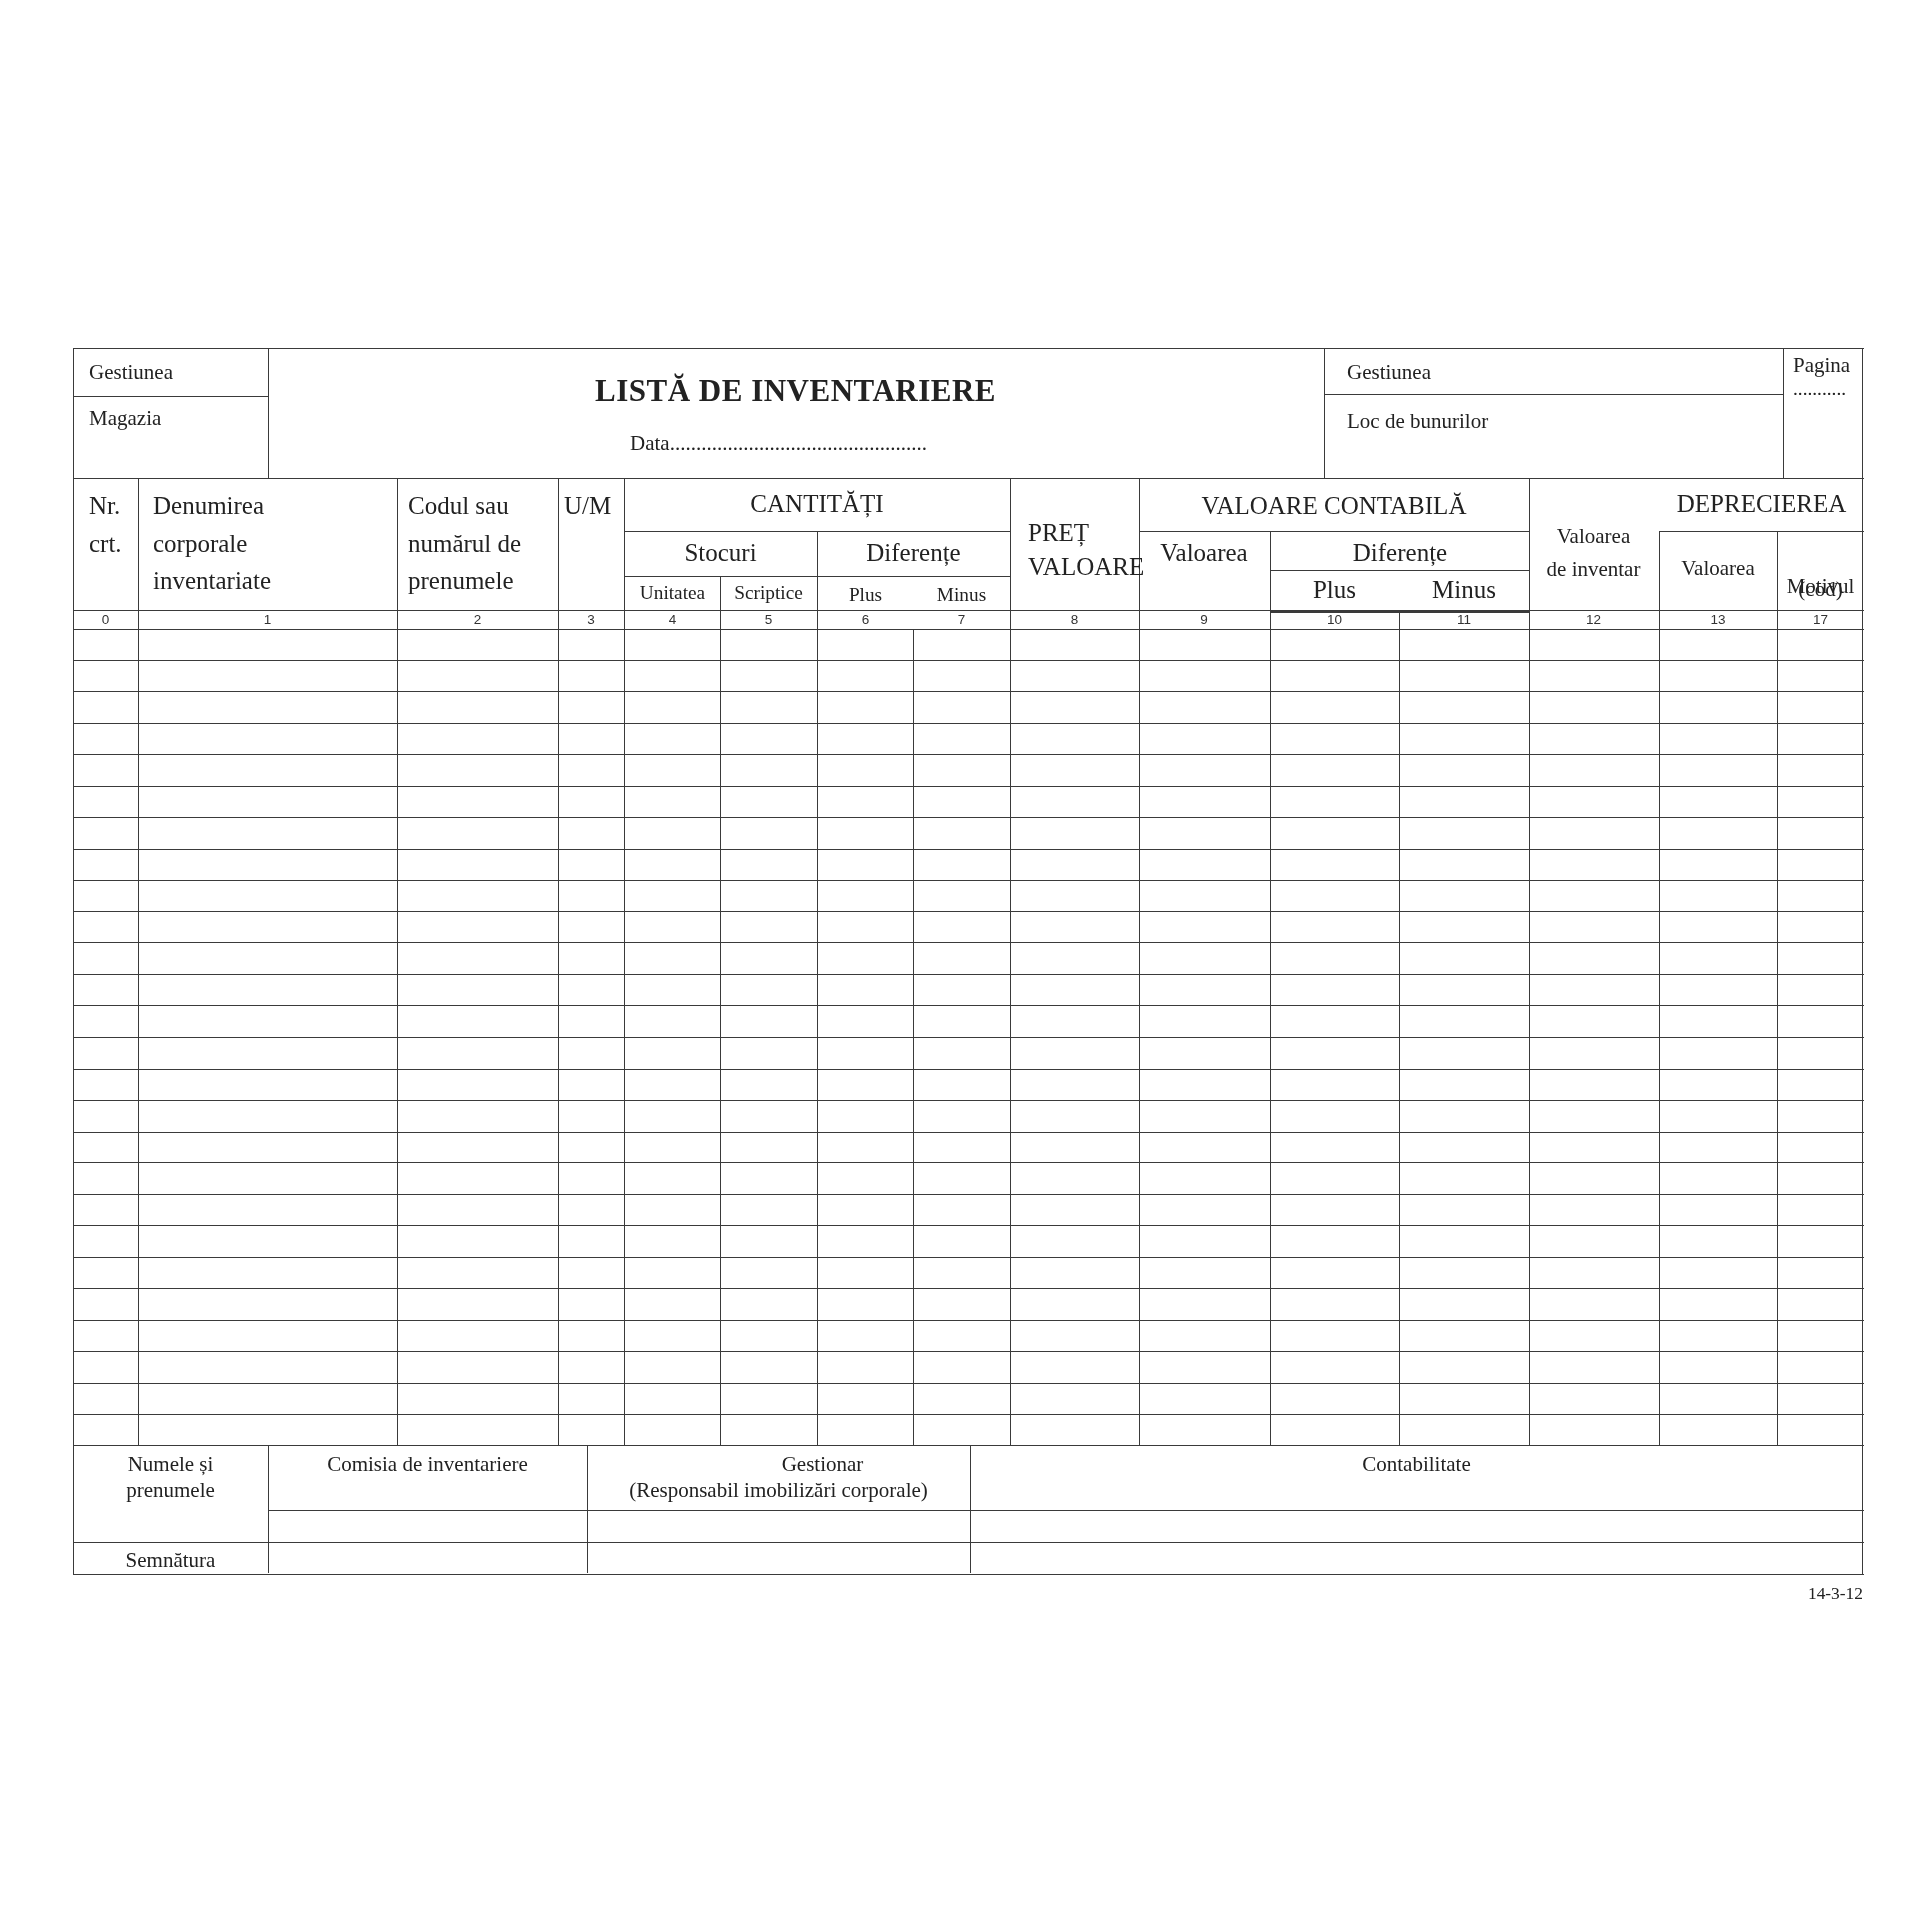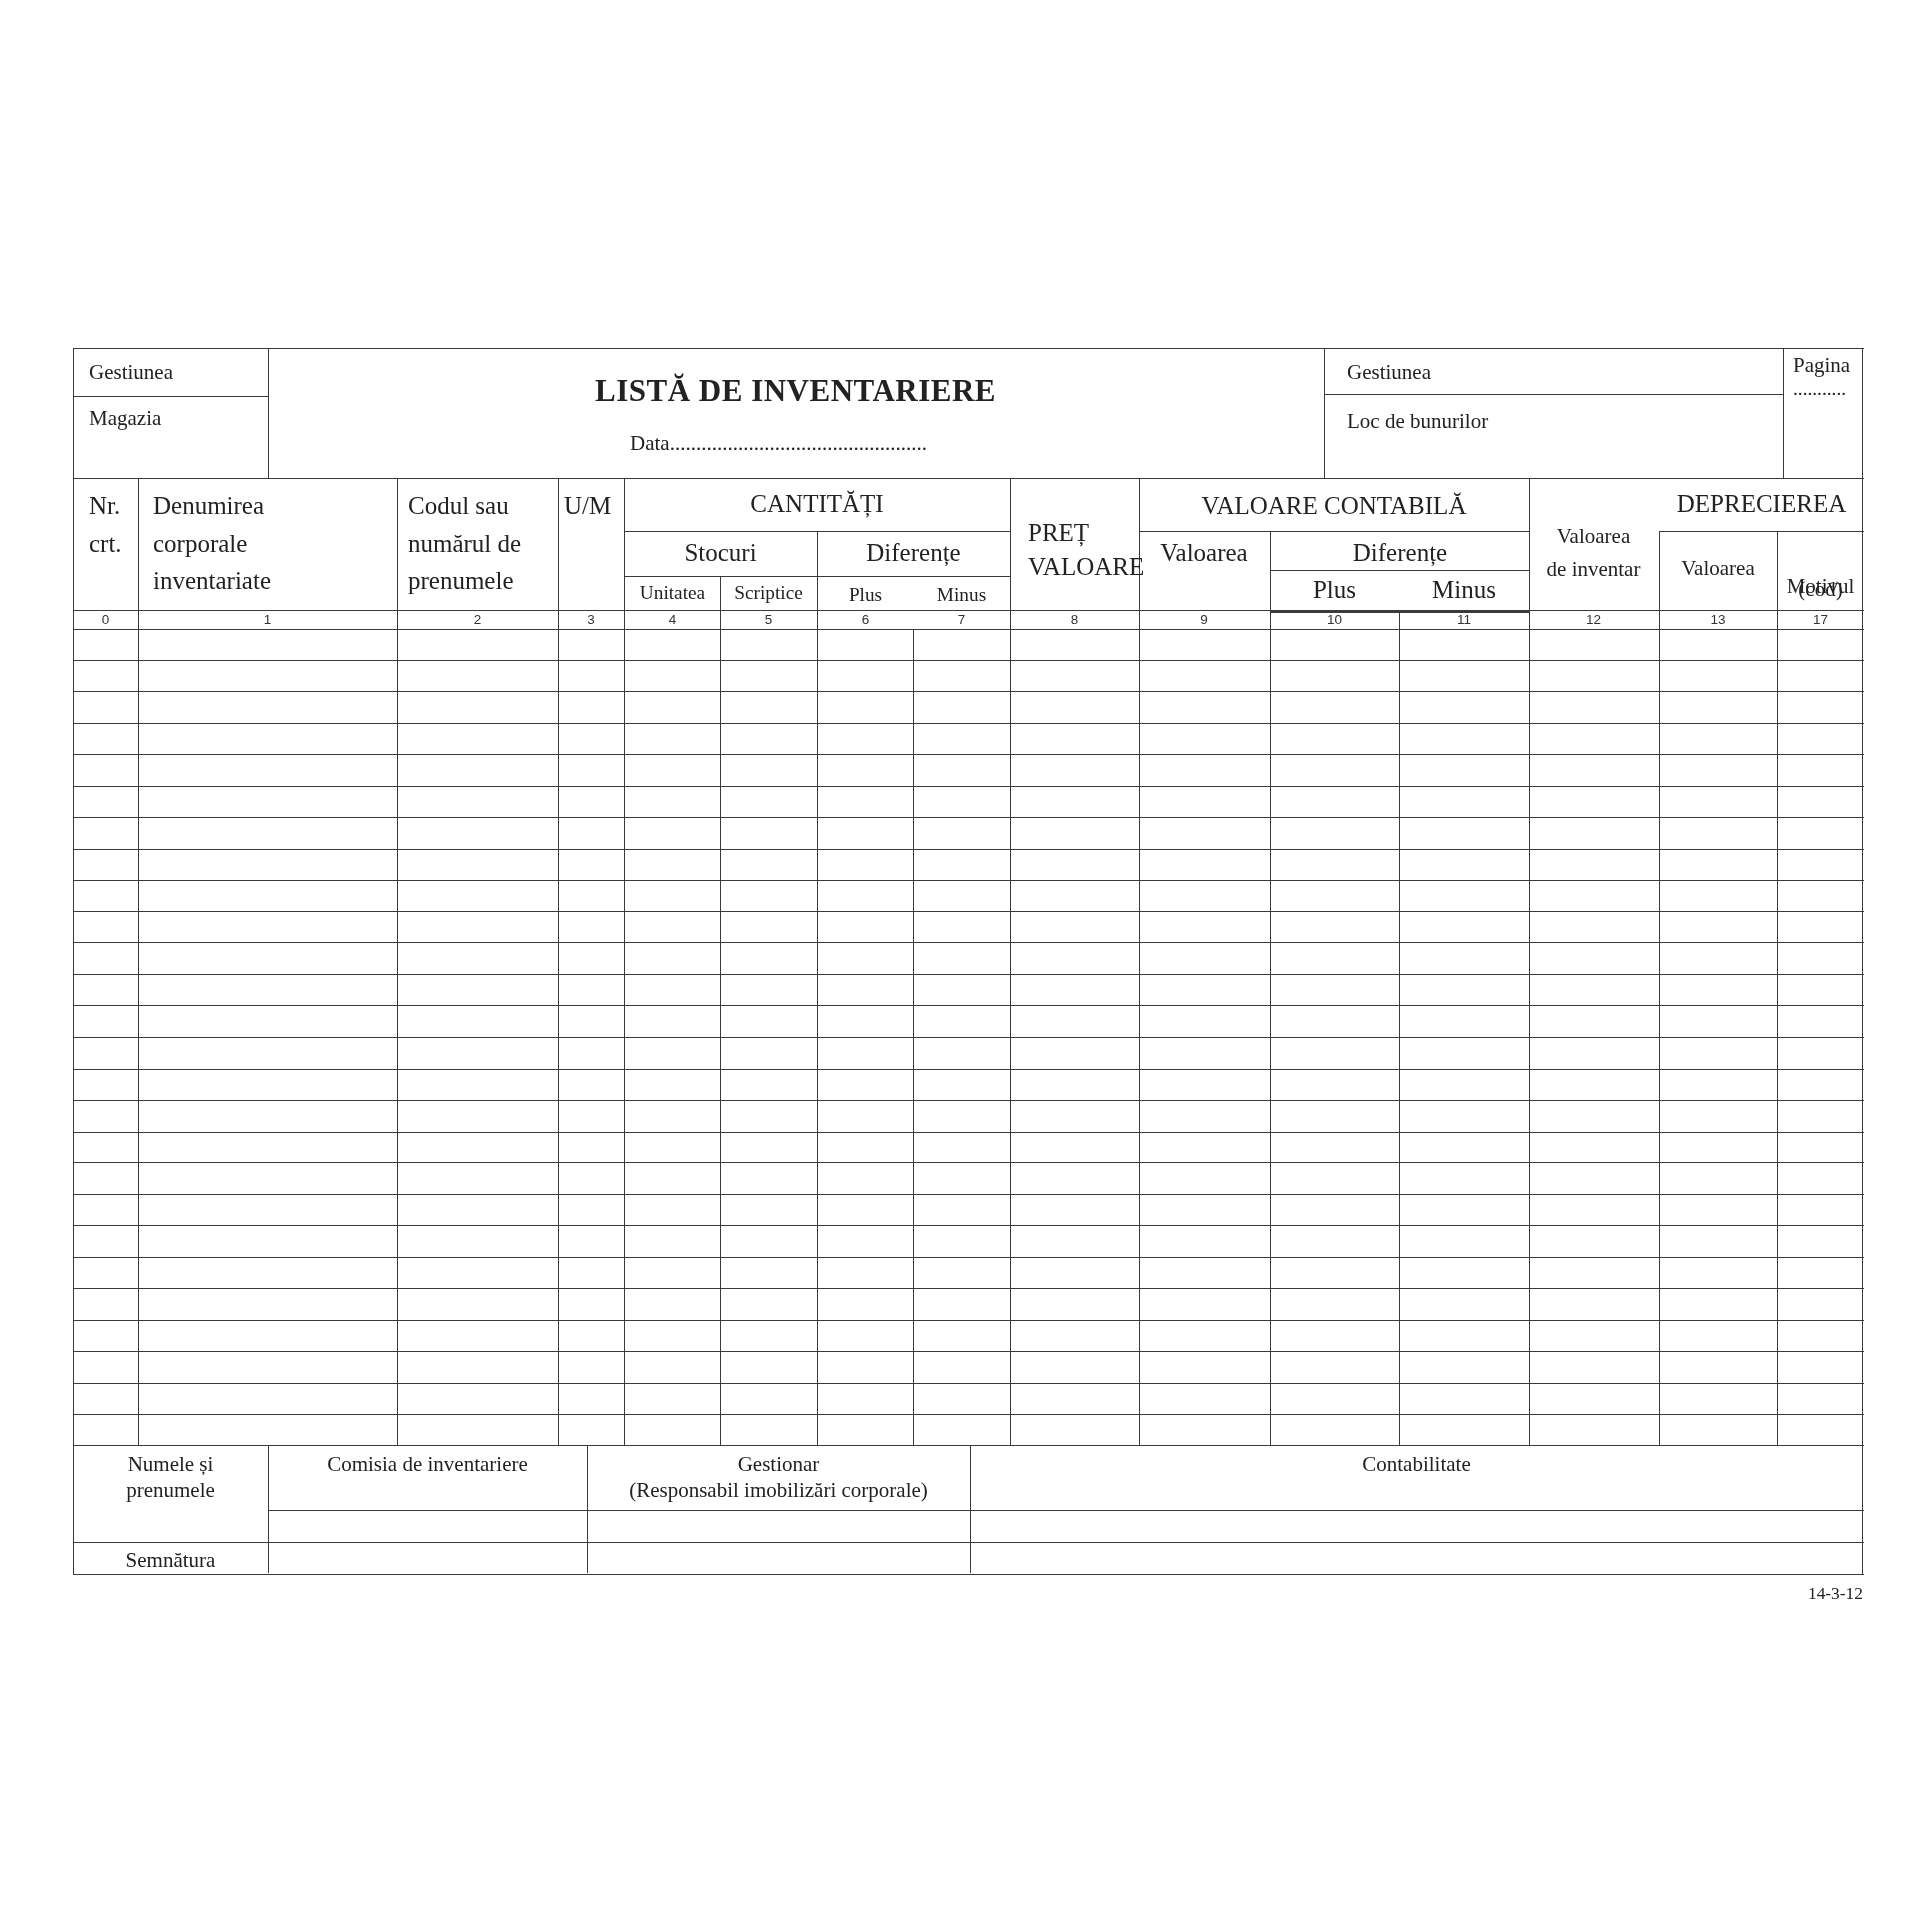--- a/index.html
+++ b/index.html
@@ -607,21 +607,21 @@
   <div class="ln-h" style="left:73px; top:1574px; width:1791px;"></div>
   <div class="ln-v" style="left:268px; top:1445px; height:128px;"></div>
   <div class="ln-v" style="left:587px; top:1445px; height:128px;"></div>
   <div class="ln-v" style="left:970px; top:1445px; height:128px;"></div>
 
   <div class="lbl f22 ctr" style="left:73px; width:195px; top:1452px;">Numele și</div>
   <div class="lbl f22 ctr" style="left:73px; width:195px; top:1478px;">prenumele</div>
   <div class="lbl f22 ctr" style="left:73px; width:195px; top:1548px;">Semnătura</div>
 
   <div class="lbl f22 ctr" style="left:268px; width:319px; top:1452px;">Comisia de inventariere</div>
-  <div class="lbl f22 ctr" style="left:587px; width:383px; top:1452px;">Gestionar</div>
+  <div class="lbl f22 ctr" style="left:587px; width:383px; top:1452px;padding-left:44px;">Gestionar</div>
   <div class="lbl f22 ctr" style="left:587px; width:383px; top:1478px;">(Responsabil imobilizări corporale)</div>
   <div class="lbl f22 ctr" style="left:970px; width:893px; top:1452px;">Contabilitate</div>
 
   <div class="cell-input" style="left:270px; top:1512px; width:317px; height:30px;"></div>
   <div class="cell-input" style="left:589px; top:1512px; width:381px; height:30px;"></div>
   <div class="cell-input" style="left:972px; top:1512px; width:890px; height:30px;"></div>
   <div class="cell-input" style="left:270px; top:1544px; width:317px; height:30px;"></div>
   <div class="cell-input" style="left:589px; top:1544px; width:381px; height:30px;"></div>
   <div class="cell-input" style="left:972px; top:1544px; width:890px; height:30px;"></div>
 

